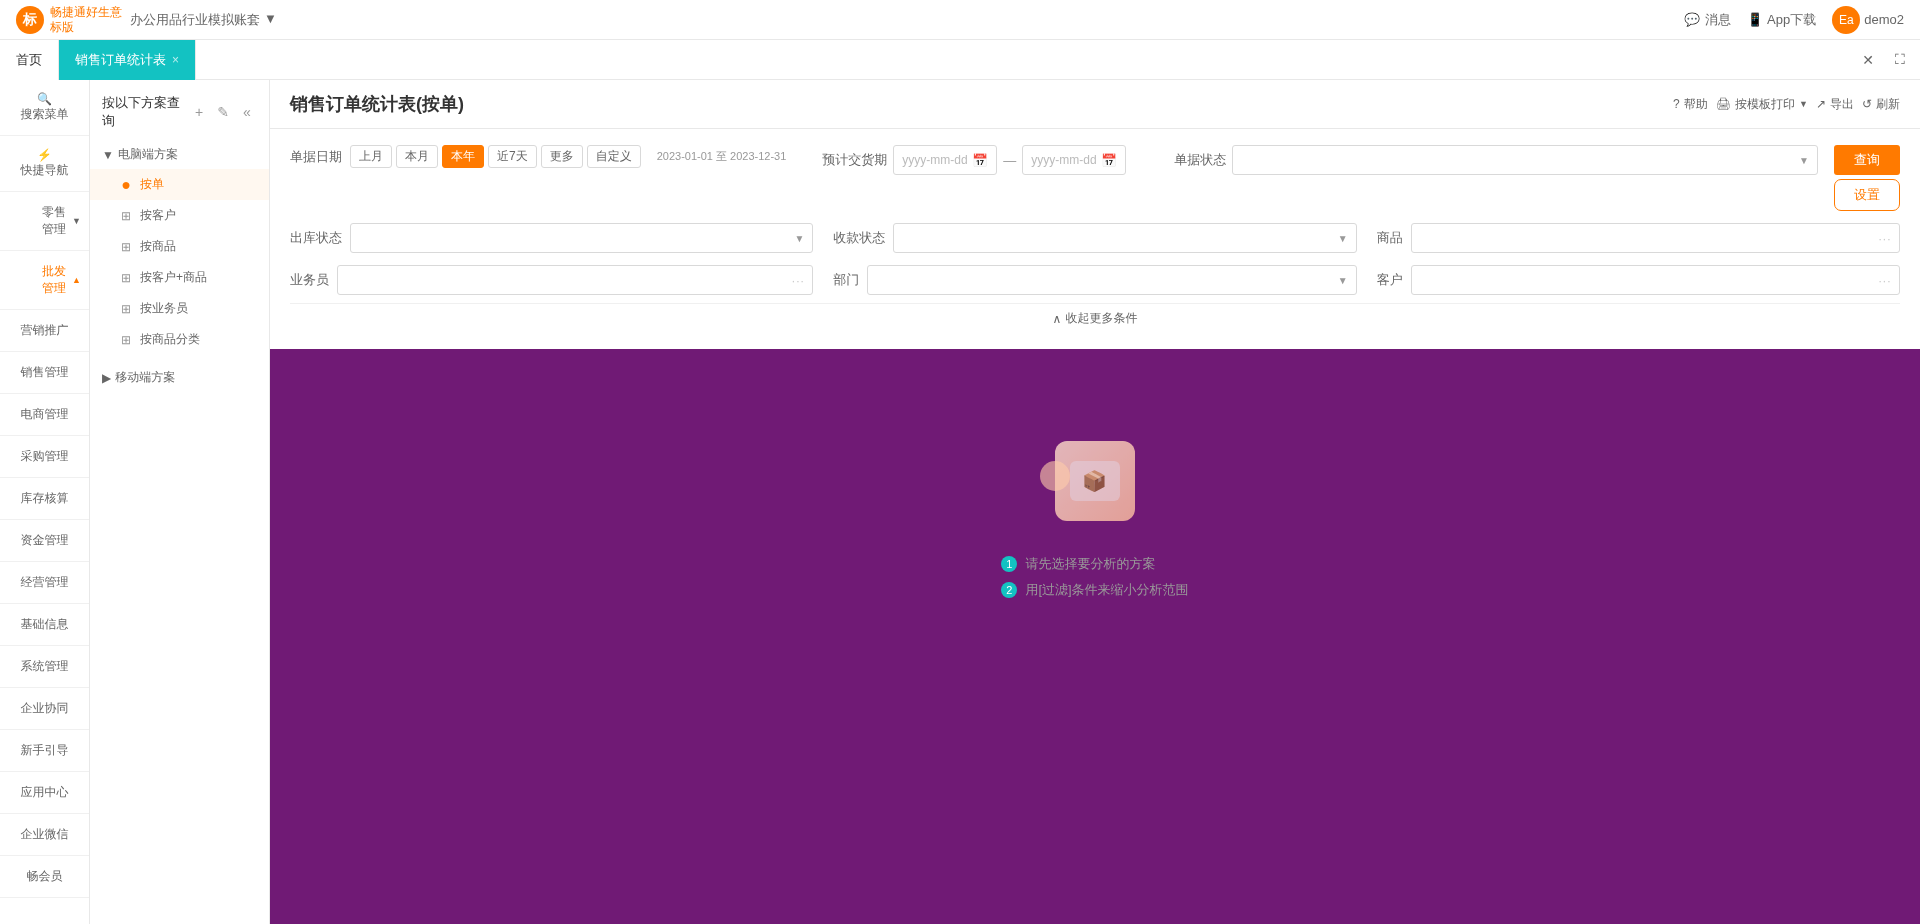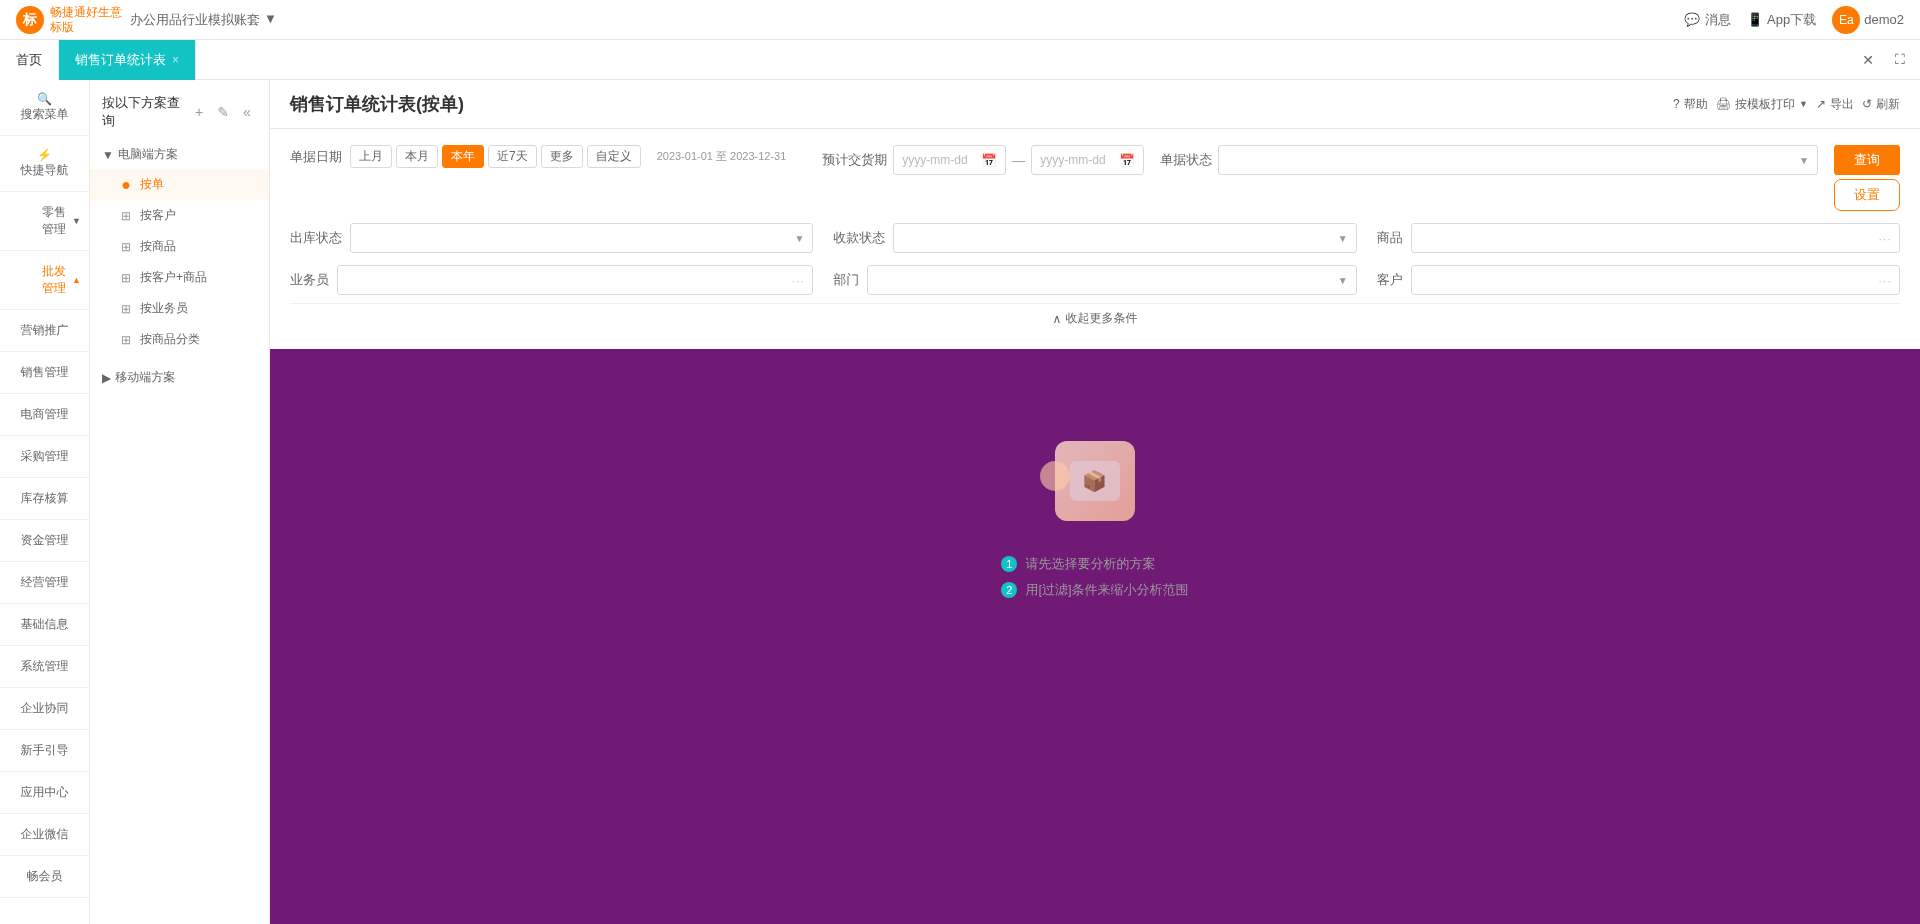--- a/index.html
+++ b/index.html
@@ -64,21 +64,21 @@
     .collapse-btn { display: flex; align-items: center; justify-content: center; gap: 4px; padding: 6px 20px; color: #666; font-size: 12px; cursor: pointer; border-top: 1px solid #f0f0f0; margin-top: 4px; }
     .query-btn { padding: 6px 20px; background: #ff7a00; color: #fff; border: none; border-radius: 3px; cursor: pointer; font-size: 13px; }
     .settings-btn { padding: 6px 14px; background: #fff; color: #ff7a00; border: 1px solid #ff7a00; border-radius: 7px; cursor: pointer; font-size: 13px; }
 
     
     .empty-state { display: flex; flex-direction: column; align-items: center; justify-content: center; padding: 80px 0; }
     .empty-tips { color: #999; font-size: 13px; line-height: 2; }
     .empty-tips .tip-item { display: flex; align-items: center; gap: 8px; }
     .tip-num { width: 16px; height: 16px; border-radius: 50%; background: #13c2c2; color: #fff; font-size: 11px; display: flex; align-items: center; justify-content: center; }
     .date-btns { display: flex; gap: 4px; margin-right: 8px; }
-    .date-input { width: 113px; height: 30px; border: 1px solid #d9d9d9; border-radius: 3px; padding: 0 8px; font-size: 12px; color: #bbb; display: flex; align-items: center; justify-content: space-between; background: #fff; cursor: pointer; }
+    .date-input { width: 104px; height: 30px; border: 1px solid #d9d9d9; border-radius: 3px; padding: 0 8px; font-size: 12px; color: #bbb; display: flex; align-items: center; justify-content: space-between; background: #fff; cursor: pointer; }
     .status-select { flex: 1; height: 30px; border: 1px solid #d9d9d9; border-radius: 3px; padding: 0 8px; font-size: 12px; color: #bbb; display: flex; align-items: center; justify-content: space-between; background: #fff; cursor: pointer; }
   </style>
 </head>
 <body>
 
 <div class="top-bar">
   <div class="top-bar-left">
     <div class="logo-area">
       <div class="logo-icon">
         <span>标</span>
@@ -298,21 +298,21 @@
               <span style="color:#bbb; font-size:12px;">yyyy-mm-dd</span>
               <span style="color:#ff7a00; font-size:13px;">📅</span>
             </div>
             <span style="color:#999;">—</span>
             <div class="date-input">
               <span style="color:#bbb; font-size:12px;">yyyy-mm-dd</span>
               <span style="color:#ff7a00; font-size:13px;">📅</span>
             </div>
           </div>
 
-          <div style="display:flex; align-items:center; gap:6px; flex:1;">
+          <div style="display:flex; align-items:center; gap:6px; flex:1;margin-left:32px;">
             <span style="font-size:13px; color:#666; white-space:nowrap;">单据状态</span>
             <div class="status-select" style="min-width:200px;">
               <span style="color:#bbb; font-size:12px;"></span>
               <span style="font-size:10px; color:#999;">▼</span>
             </div>
           </div>
 
           <div style="display:flex; flex-direction:column; gap:4px;">
             <button class="query-btn">查询</button>
             <button class="settings-btn">设置</button>

